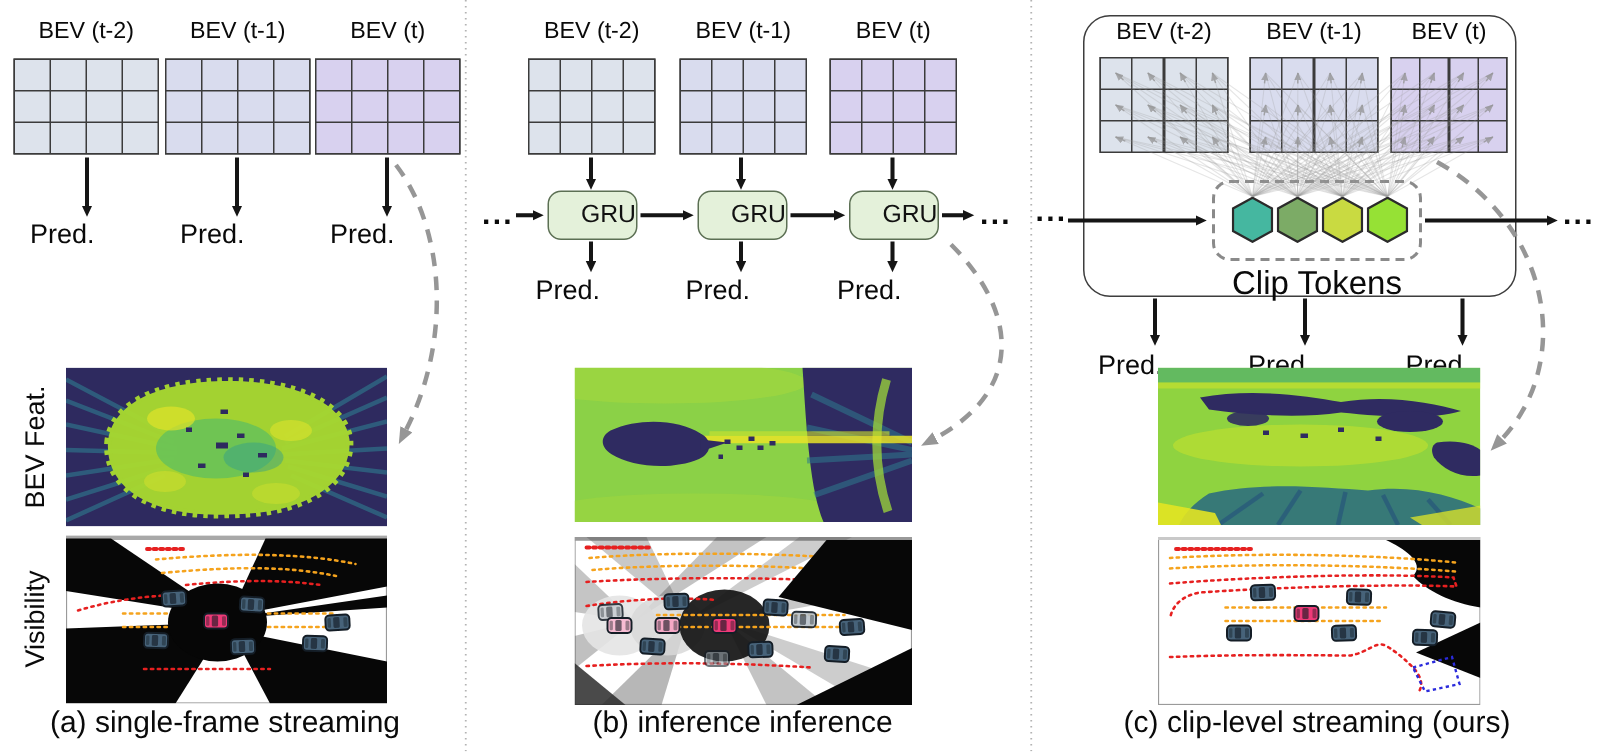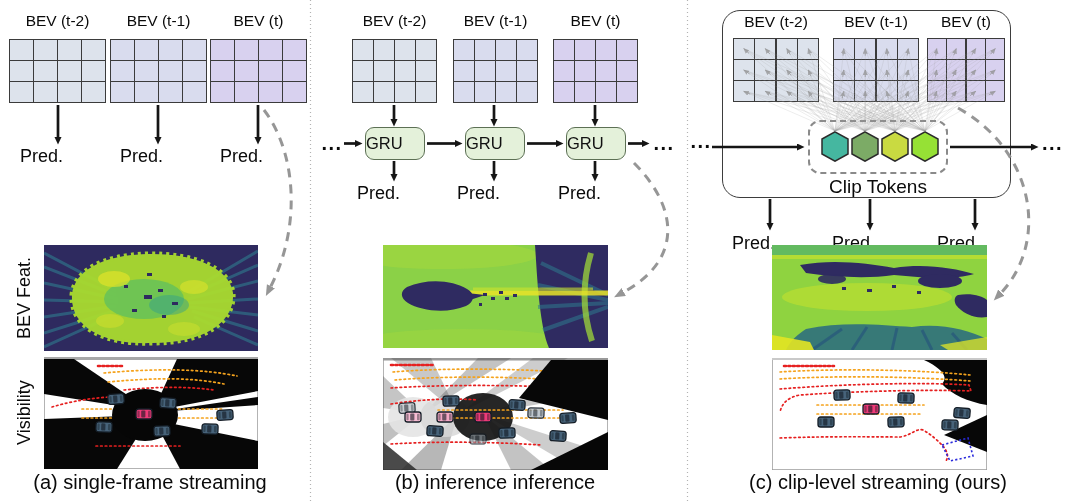--- a/index.html
+++ b/index.html
@@ -13,24 +13,24 @@
   .caption{font-size:20px;text-align:center;white-space:nowrap;color:#0a0a0a;}
   .dots{font-size:20px;font-weight:700;letter-spacing:1.5px;color:#0a0a0a;line-height:26px;}
   .vlabel{writing-mode:vertical-rl;transform:rotate(180deg);font-size:18px;color:#0a0a0a;
           display:flex;align-items:center;justify-content:center;}
   .bev-grid{display:grid;grid-template-columns:repeat(4,1fr);grid-template-rows:repeat(3,1fr);
             gap:1.3px;background:#3b3b3b;border:1.6px solid #3b3b3b;box-sizing:border-box;}
   .bev-grid.fill-t2 span{background:var(--c-t2);}
   .bev-grid.fill-t1 span{background:var(--c-t1);}
   .bev-grid.fill-t  span{background:var(--c-t);}
   .gru-box{background:var(--c-gru);border:1.5px solid var(--c-grub);border-radius:9px;
-           display:flex;align-items:center;justify-content:flex-start;font-size:16.5px;box-sizing:border-box;}
+           display:flex;align-items:center;justify-content:flex-end;font-size:16.5px;box-sizing:border-box;}
   .clip-container{border:1.7px solid #3d3d3d;border-radius:18px;box-sizing:border-box;background:transparent;}
   .token-box{border:2.6px dashed #8a8a8a;border-radius:12px;box-sizing:border-box;}
-  .clip-tokens-label{font-size:19px;text-align:center;color:#0a0a0a;}
+  .clip-tokens-label{font-size:22px;text-align:center;color:#0a0a0a;}
   .hex{display:block;}
   .img-frame{overflow:hidden;}
   .img-frame svg{display:block;width:100%;height:100%;}
   #overlay{position:absolute;left:0;top:0;pointer-events:none;z-index:20;}
   .attn-line{stroke:#9a9a9a;stroke-width:0.7;opacity:0.25;}
   .attn-head-line{stroke:#8f8f8f;stroke-width:1;opacity:0.7;}
   .solid-arrow{stroke:#151515;stroke-width:2.7;fill:none;}
   .dashed-arrow{stroke:var(--c-dash);stroke-width:3;fill:none;stroke-dasharray:9 7;}
   .sep-line{stroke:#b3b3b3;stroke-width:1.2;stroke-dasharray:1 3;}
   .lane{fill:none;stroke-width:1.7;stroke-dasharray:1.6 3;stroke-linecap:round;}

